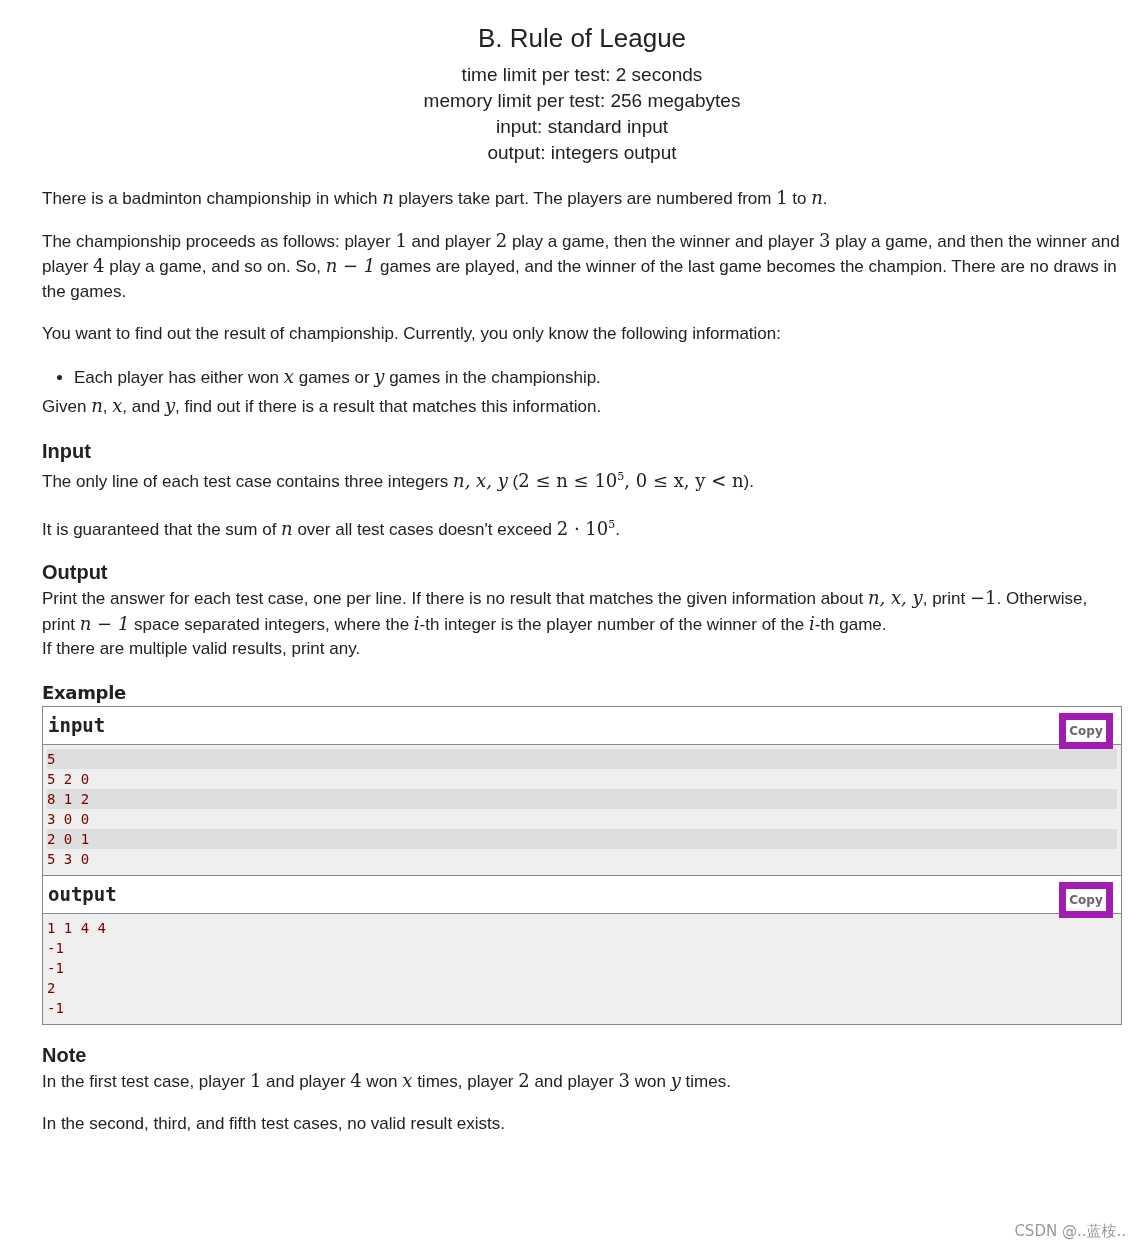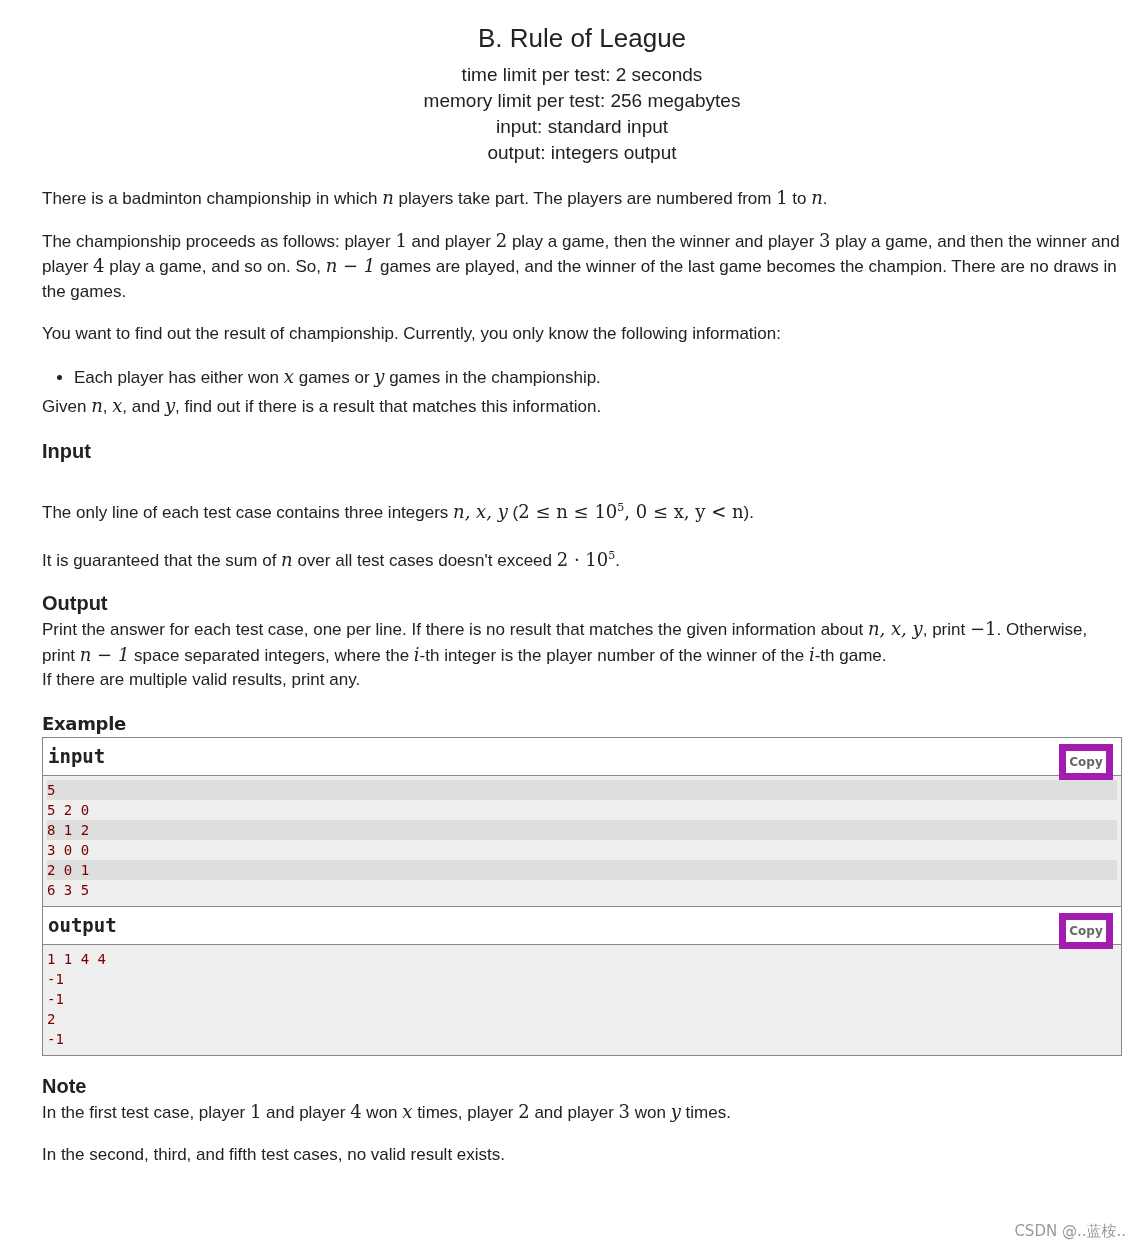--- a/index.html
+++ b/index.html
@@ -56,21 +56,21 @@
 
   <ul class="bullets" style="margin-top:18px">
     <li><span>Each player has either won </span><span class="math">x</span><span> games or </span><span class="math">y</span><span> games in the championship.</span></li>
   </ul>
 
   <p class="p" style="margin-top:4px">
     <span>Given </span><span class="math">n</span><span>, </span><span class="math">x</span><span>, and </span><span class="math">y</span><span>, find out if there is a result that matches this information.</span>
   </p>
 
   <h2 class="section-title" style="margin-top:20px">Input</h2>
-  <p class="p" style="margin-top:33px">
+  <p class="p" style="margin-top:2px">
     <span>The only line of each test case contains three integers </span><span class="math">n, x, y</span><span> (</span><span class="mathr">2 ≤ n ≤ 10</span><sup>5</sup><span class="mathr">, 0 ≤ x, y &lt; n</span><span>).</span>
   </p>
   <p class="p" style="margin-top:19px">
     <span>It is guaranteed that the sum of </span><span class="math">n</span><span> over all test cases doesn't exceed </span><span class="mathr">2 · 10</span><sup>5</sup><span>.</span>
   </p>
 
   <h2 class="section-title" style="margin-top:18px">Output</h2>
   <p class="p" style="margin-top:2px">
     <span>Print the answer for each test case, one per line. If there is no result that matches the given information about </span><span class="math">n, x, y</span><span>, print </span><span class="mathr">−1</span><span>. Otherwise, print </span><span class="math">n − 1</span><span> space separated integers, where the </span><span class="math">i</span><span>-th integer is the player number of the winner of the </span><span class="math">i</span><span>-th game.</span>
   </p>
@@ -82,21 +82,21 @@
     <div class="sample-head">
       <span class="sample-label">input</span>
       <div class="copy-btn">Copy</div>
     </div>
     <div class="sample-body">
       <div class="line odd">5</div>
       <div class="line">5 2 0</div>
       <div class="line odd">8 1 2</div>
       <div class="line">3 0 0</div>
       <div class="line odd">2 0 1</div>
-      <div class="line">6 3 5</div>
+      <div class="line">5 3 0</div>
     </div>
     <div class="sep"></div>
     <div class="sample-head">
       <span class="sample-label">output</span>
       <div class="copy-btn">Copy</div>
     </div>
     <div class="sample-body">
       <div class="line">1 1 4 4</div>
       <div class="line">-1</div>
       <div class="line">-1</div>

